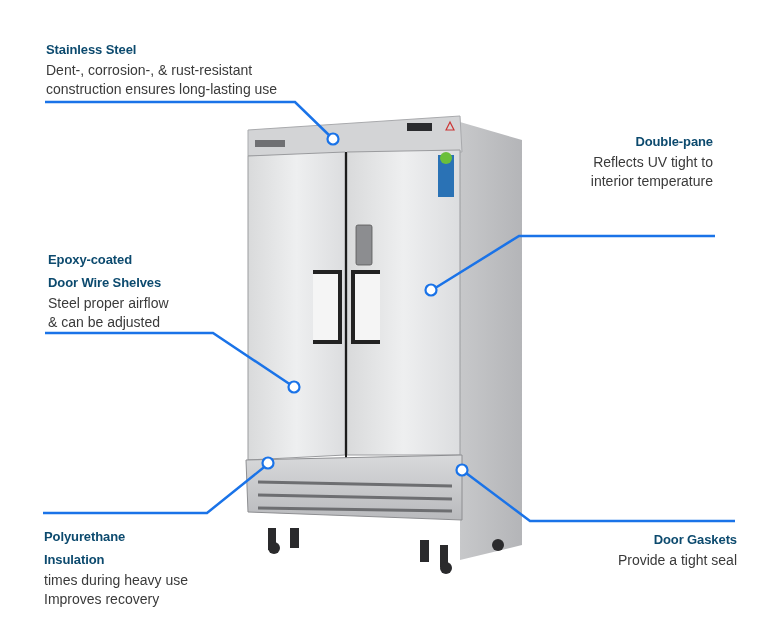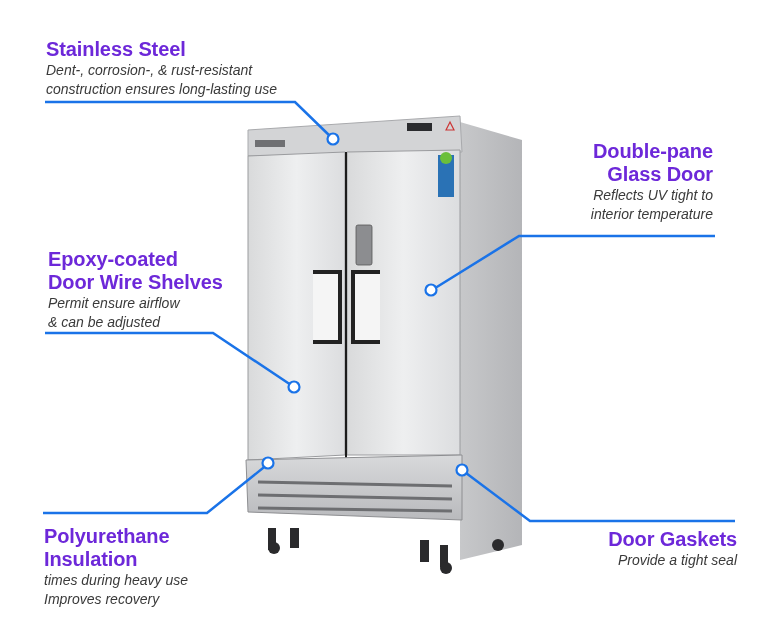--- a/index.html
+++ b/index.html
@@ -1,19 +1,19 @@
 <!DOCTYPE html>
 <html><head>
 <meta charset="utf-8">
 <style>
   html, body { margin:0; padding:0; background:#ffffff; }
   body { width:770px; height:642px; position:relative; overflow:hidden; font-family:"Liberation Sans", sans-serif; }
   .callout { position:absolute; }
-  .callout h2 { margin:0; font-size:20px; line-height:23px; font-weight:bold; color:#6d28d9; letter-spacing:-0.1px; }
-  .callout p { margin:0; font-size:14px; line-height:19px; color:#3a3a3a;font-style:italic; }
+  .callout h2 { margin:0; font-size:13px; line-height:23px; font-weight:bold; color:#0c4a6e; letter-spacing:-0.1px; }
+  .callout p { margin:0; font-size:14px; line-height:19px; color:#3a3a3a; }
   .right { text-align:right; }
   svg.overlay { position:absolute; left:0; top:0; }
 </style>
 </head>
 <body>
 
 <svg class="overlay" width="770" height="642" viewBox="0 0 770 642">
   <defs>
     <linearGradient id="door" x1="0" x2="1" y1="0" y2="0">
       <stop offset="0" stop-color="#d9dadb"></stop>
@@ -81,31 +81,30 @@
     <circle cx="462" cy="470" r="5.5"></circle>
   </g>
 </svg>
 
 <div class="callout" style="left:46px; top:38px;">
   <h2>Stainless Steel</h2>
   <p>Dent-, corrosion-, &amp; rust-resistant</p>
   <p>construction ensures long-lasting use</p>
 </div>
 
-<div class="callout right" style="right:57px; top:140px;">
+<div class="callout right" style="right:57px; top:130px;">
   <h2>Double-pane</h2>
-  <h2>Glass Door</h2>
   <p>Reflects UV tight to</p>
   <p>interior temperature</p>
 </div>
 
 <div class="callout" style="left:48px; top:248px;">
   <h2>Epoxy-coated</h2>
   <h2>Door Wire Shelves</h2>
-  <p>Permit ensure airflow</p>
+  <p>Steel proper airflow</p>
   <p>&amp; can be adjusted</p>
 </div>
 
 <div class="callout" style="left:44px; top:525px;">
   <h2>Polyurethane</h2>
   <h2>Insulation</h2>
   <p>times during heavy use</p>
   <p>Improves recovery</p>
 </div>
 

